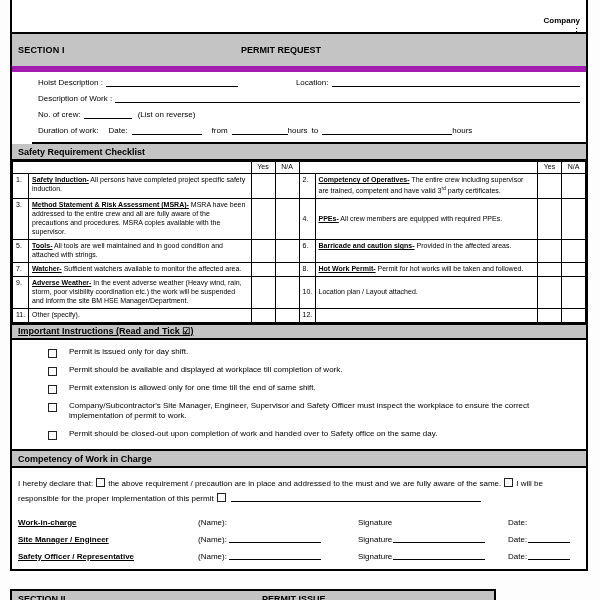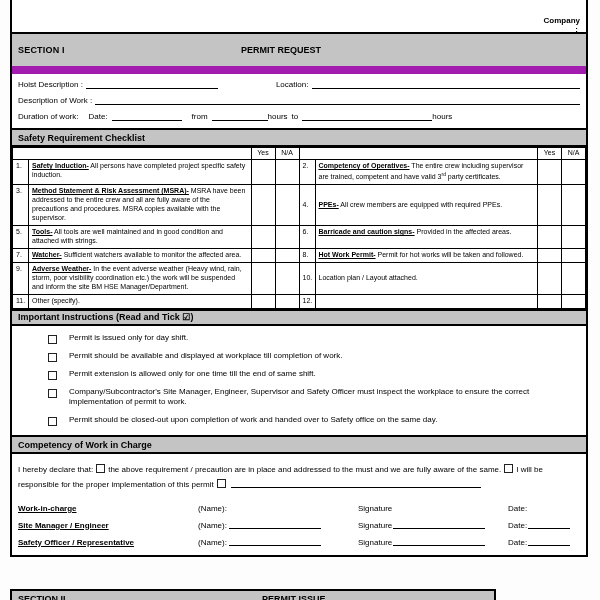--- a/index.html
+++ b/index.html
@@ -35,34 +35,35 @@
   .toprow .colon{font-size:8px;font-weight:bold;margin:0 2px;}
   .dash{
     flex:1;border-bottom:1px solid #000;height:8px;margin:0 4px;
   }
   .dash.sm{flex:0 0 120px;}
 
   
   .secbar{
     display:flex;align-items:center;
     background:#c4c4c4;
-    border-bottom:8px solid #a21caf;
+    border-bottom:6px solid #a21caf;
     height:32px;
     padding:16px 6px;
     box-sizing:border-box;
   }
   .secbar .s1{font-size:9px;font-weight:bold;letter-spacing:.2px;}
   .secbar .s2{font-size:9px;font-weight:bold;margin-left:auto;margin-right:auto;
               position:absolute;left:50%;transform:translateX(-58px);}
   .secbar{position:relative;}
 
   
   .reqbody{
     padding:5px 6px 5px 6px;
     border-bottom:2px solid #000;
+    margin-left:20px;
   }
   .rline{display:flex;align-items:flex-end;margin-bottom:6px;font-size:8px;}
   .rline:last-child{margin-bottom:2px;}
   .rline .t{white-space:nowrap;font-size:8px;}
   .fill{border-bottom:1px solid #000;height:9px;}
   .f-hoist{width:132px;margin-left:3px;}
   .f-loc{flex:1;margin-left:4px;}
   .f-dow{flex:1;margin-left:3px;}
   .f-crew{width:48px;margin-left:3px;margin-right:6px;}
   .f-date{width:70px;margin-left:4px;margin-right:10px;}
@@ -95,21 +96,21 @@
   .c-yn{width:24px;}
   .itm{font-weight:bold;text-decoration:underline;}
   sup{font-size:5px;vertical-align:super;}
 
   
   .ins-title{
     background:#c4c4c4;border-top:2px solid #000;border-bottom:2px solid #000;
     height:17px;display:flex;align-items:center;padding:0 6px;
     box-sizing:border-box;font-size:9px;font-weight:bold;
   }
-  .ins-title span{}
+  .ins-title span{text-decoration:underline;}
   .ins-body{padding:7px 6px 8px 6px;border-bottom:2px solid #000;}
   .ins-row{display:flex;margin-bottom:7px;font-size:8px;line-height:1.35;}
   .ins-row:last-child{margin-bottom:1px;}
   .cb{
     width:7px;height:7px;border:1px solid #222;flex:0 0 7px;
     margin-left:30px;margin-right:12px;margin-top:2px;background:#fff;
   }
   .ins-row .txt{flex:1;padding-right:16px;}
 
   
@@ -177,20 +178,25 @@
         <span class="fill f-hoist"></span>
         <span class="t gapl">Location:</span>
         <span class="fill f-loc"></span>
       </div>
 
       <div class="rline">
         <span class="t">Description of Work :</span>
         <span class="fill f-dow"></span>
       </div>
 
+      <div class="rline">
+        <span class="t">No. of crew:</span>
+        <span class="fill f-crew"></span>
+        <span class="t">(List on reverse)</span>
+      </div>
 
       <div class="rline">
         <span class="t">Duration of work:</span>
         <span class="t" style="margin-left:10px">Date:</span>
         <span class="fill f-date"></span>
         <span class="t">from</span>
         <span class="fill f-from"></span>
         <span class="t">hours</span>
         <span class="t" style="margin-left:4px">to</span>
         <span class="fill f-to"></span>

